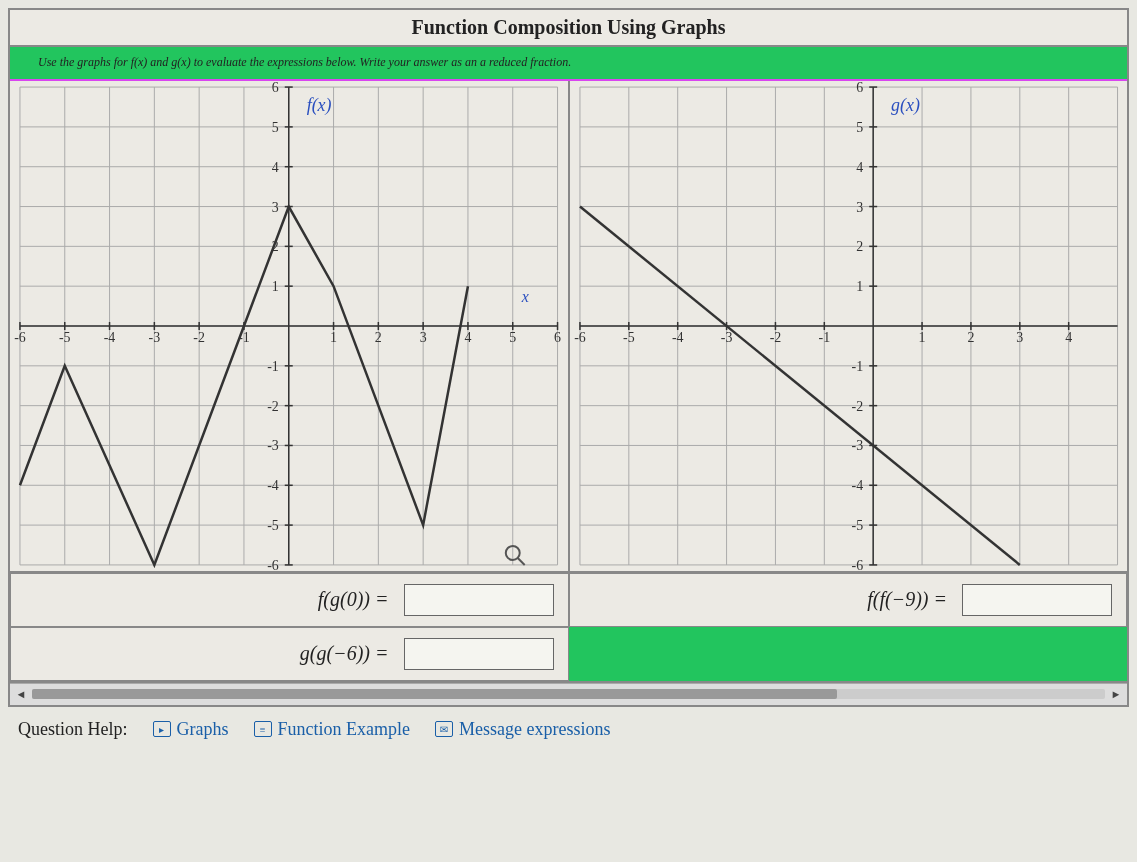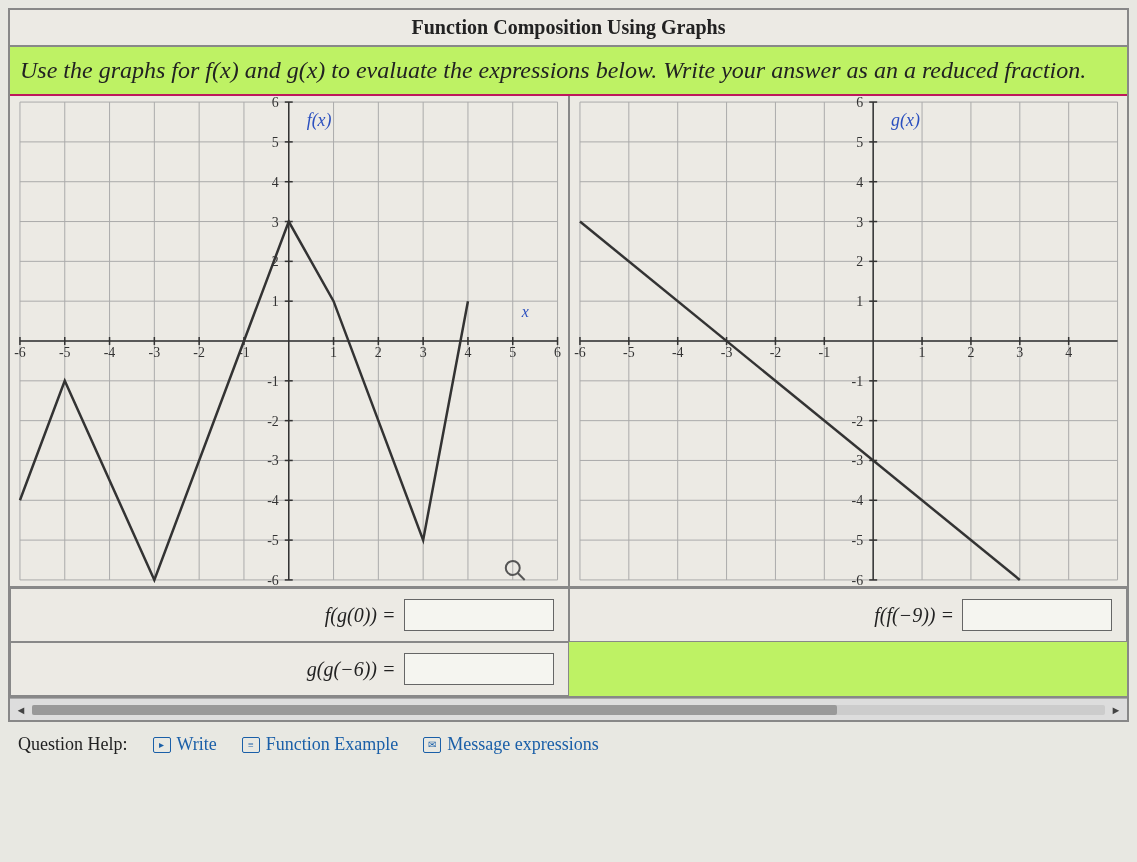--- a/index.html
+++ b/index.html
@@ -6,35 +6,35 @@
   body {
     margin: 0;
     padding: 8px;
     background: #e8e8e2;
     font-family: Georgia, 'Times New Roman', serif;
     color: #222;
     width: 1137px;
   }
   .outer {
     border: 2px solid #888;
-    background: #bef264;
+    background: #22c55e;
   }
   .title-row {
     text-align: center;
     font-size: 20px;
     font-weight: bold;
     padding: 6px 0;
     border-bottom: 2px solid #888;
     background: #eceae4;
   }
   .instr-row {
-    padding: 8px 10px;
-    font-size: 24px;
+    padding: 8px 28px;
+    font-size: 12px;
     font-style: italic;
-    border-bottom: 2px solid #be185d;
+    border-bottom: 2px solid #d946ef;
     line-height: 1.3;
   }
   .instr-row .fn { font-style: italic; font-family: Georgia, serif; }
   .graphs-row {
     display: flex;
     border-bottom: 2px solid #888;
     background: #eceae4;
   }
   .graph-cell {
     flex: 1;
@@ -49,21 +49,21 @@
     border-bottom: 2px solid #888;
   }
   .ans-cell {
     border: 1px solid #888;
     padding: 10px 14px;
     font-size: 20px;
     font-style: italic;
     display: flex;
     align-items: center;
     justify-content: flex-end;
-    gap: 8px;
+    gap: 15px;
     background: #eceae4;
   }
   .ans-cell .lbl { flex: 1; text-align: right; font-family: Georgia, serif; }
   .ans-cell input {
     width: 150px;
     height: 32px;
     border: 1px solid #666;
     background: #f5f5f0;
     font-size: 16px;
     padding: 2px 6px;
@@ -314,21 +314,21 @@
       <div class="scroll-thumb"></div>
     </div>
     <div class="scroll-btn">►</div>
   </div>
 </div>
 
 <div class="help-row">
   <span>Question Help:</span>
   <span class="help-link">
     <span class="icon-box">▸</span>
-    <span>Write</span>
+    <span>Graphs</span>
   </span>
   <span class="help-link">
     <span class="icon-box">≡</span>
     <span>Function Example</span>
   </span>
   <span class="help-link">
     <span class="icon-box" style="border-radius:2px">✉</span>
     <span>Message expressions</span>
   </span>
 </div>

